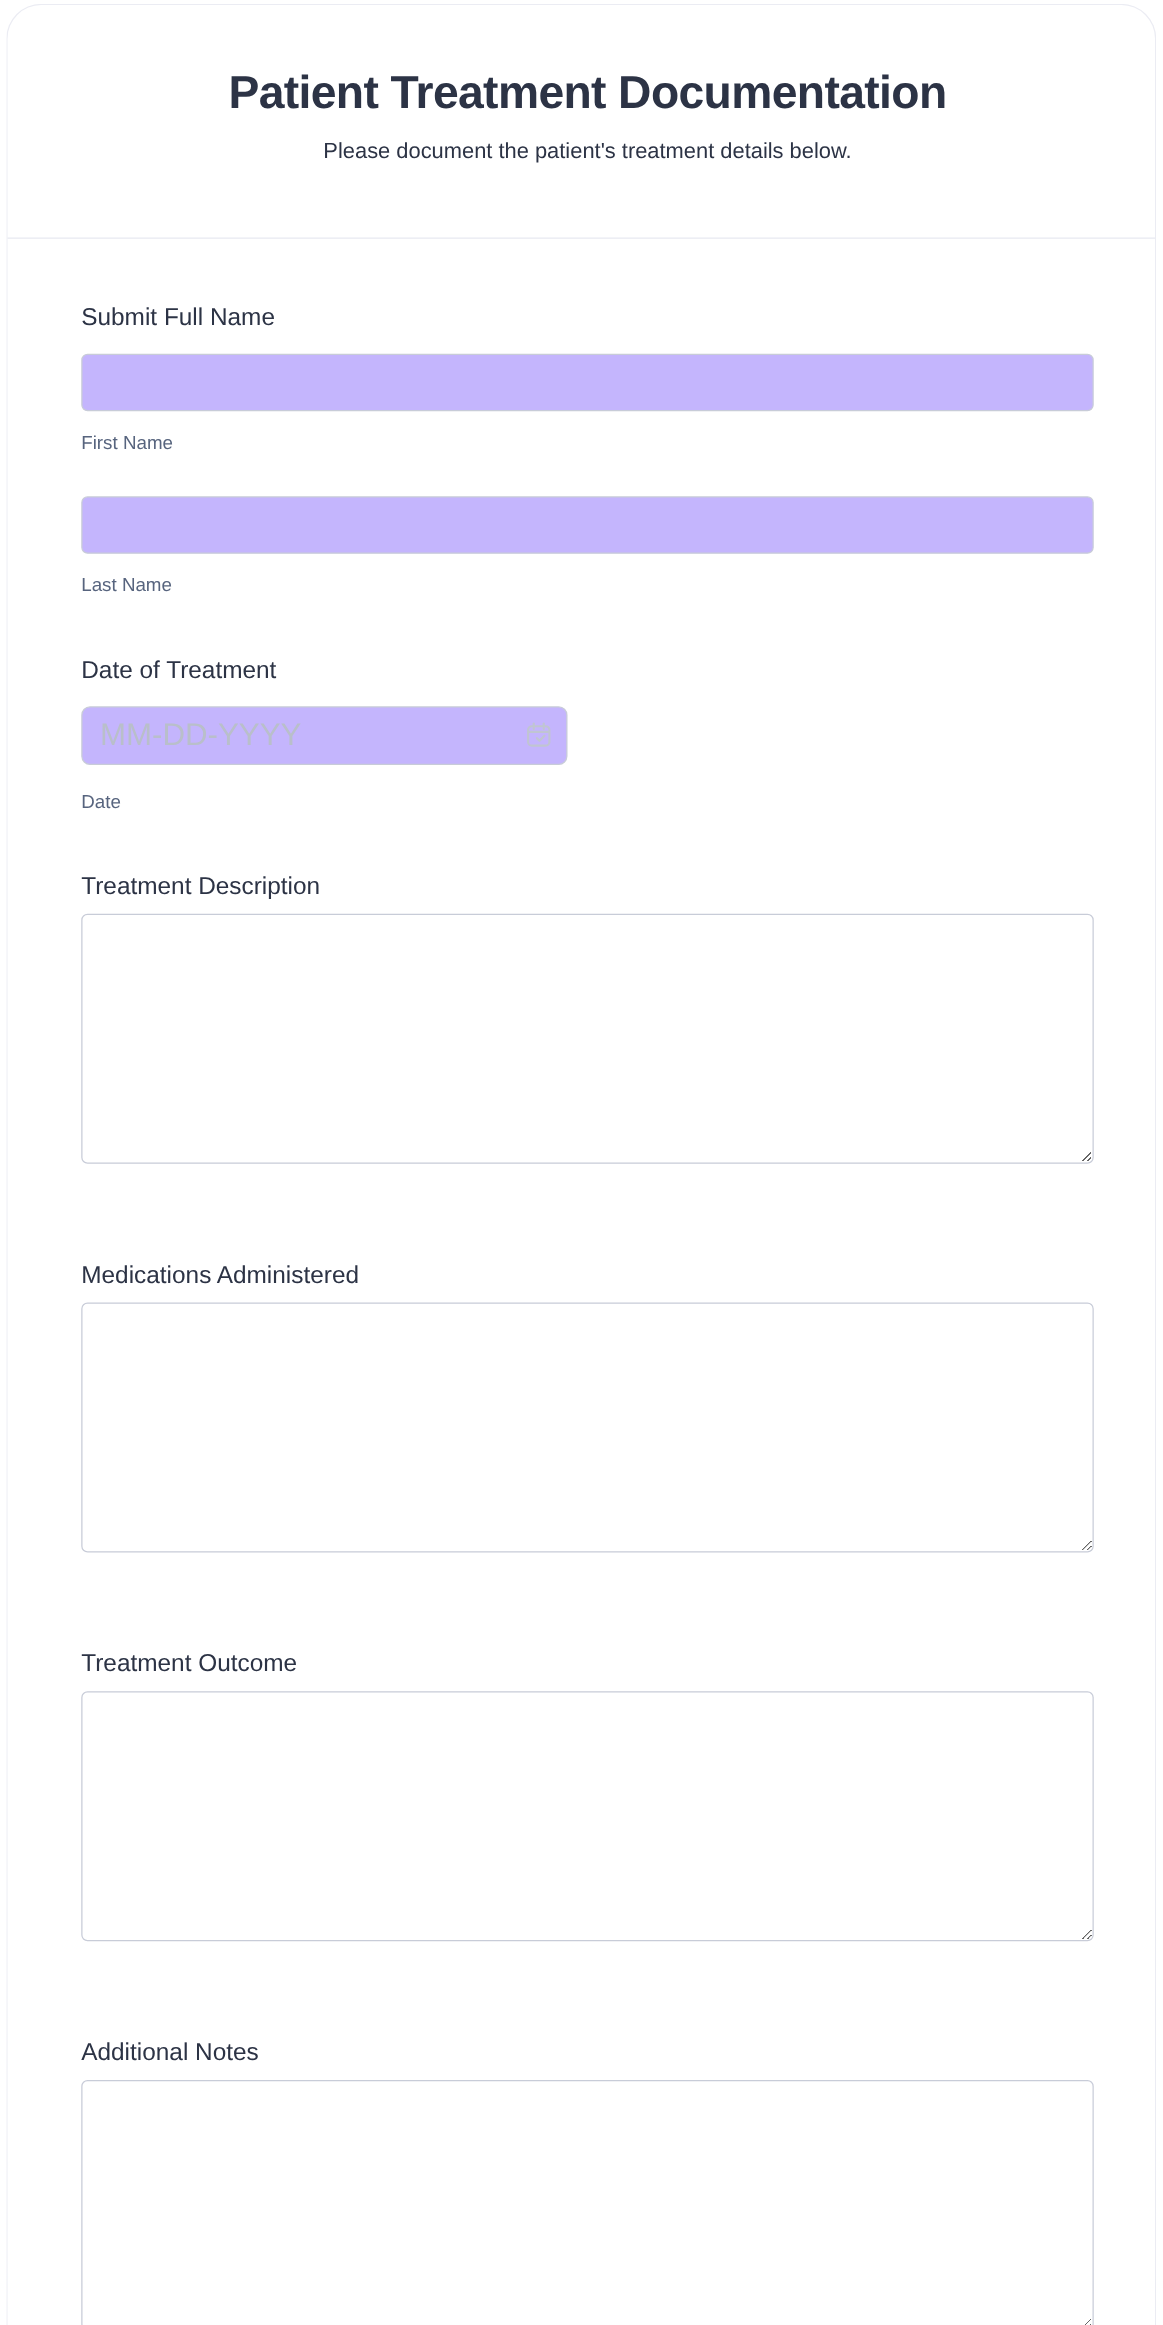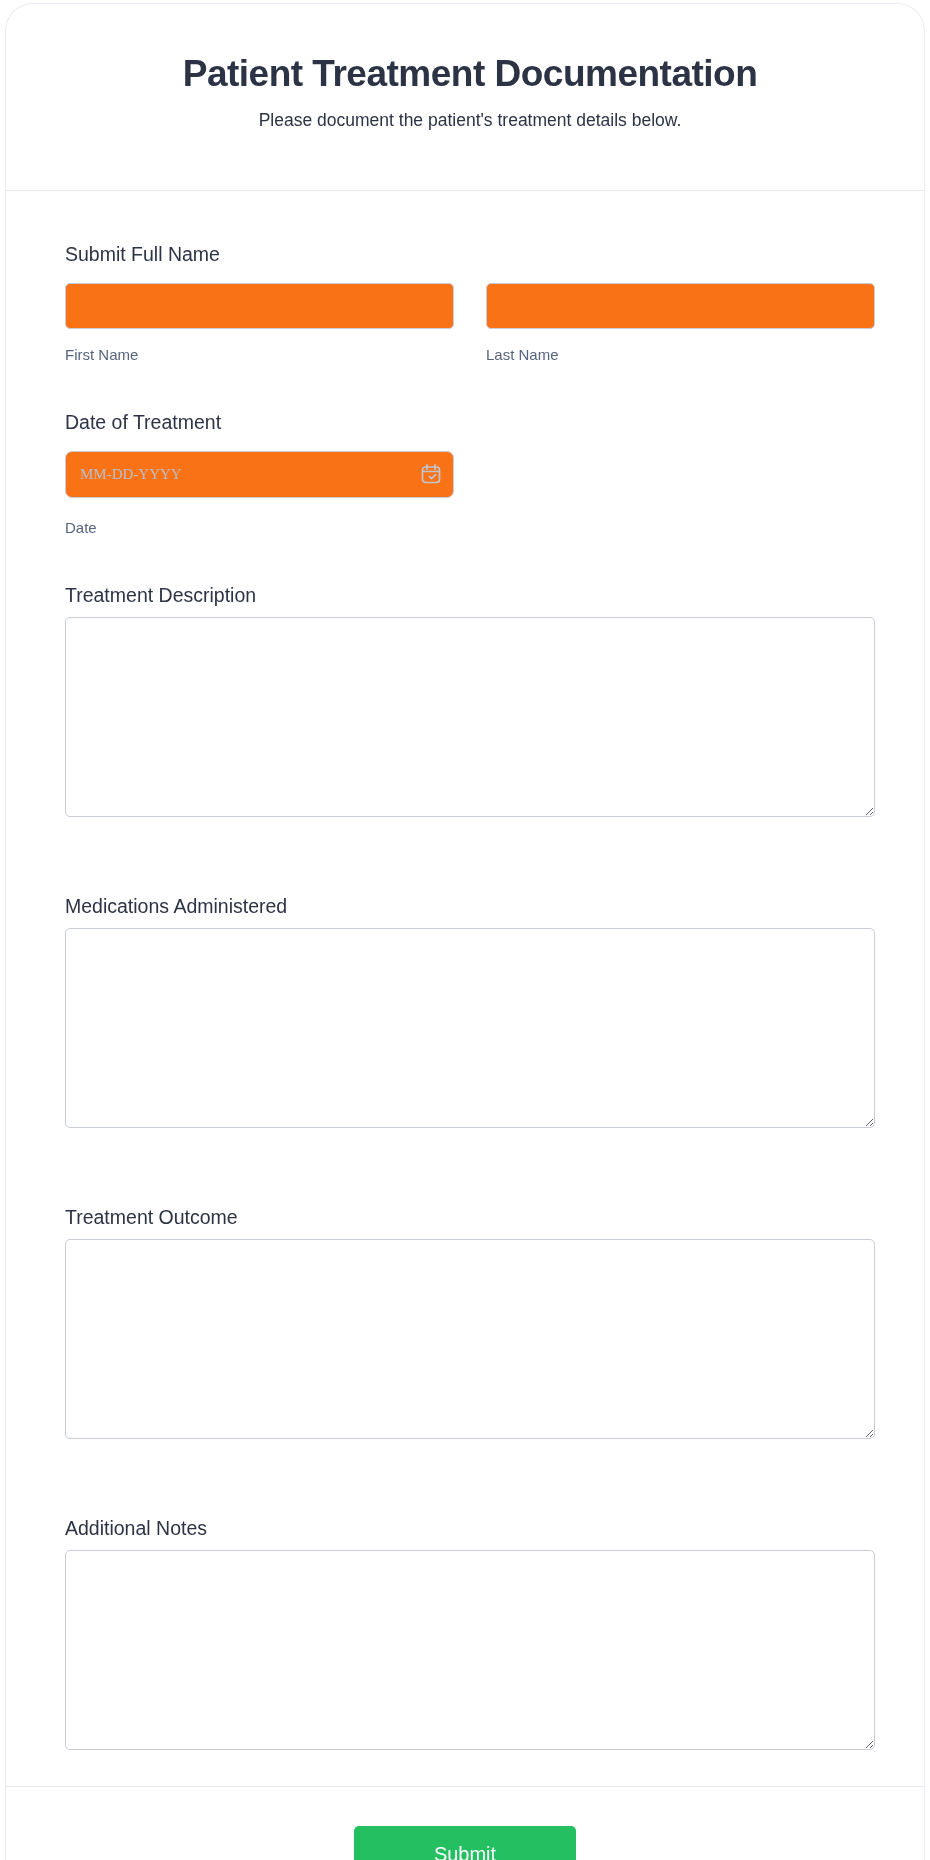--- a/index.html
+++ b/index.html
@@ -54,32 +54,33 @@
     display: block;
     font-size: 19.5px;
     font-weight: 500;
     color: var(--label-text, #2c3345);
     line-height: 26px;
   }
   .name-row {
     display: flex;
     gap: 32px;
     margin-top: 16px;
+    flex-direction: column;
   }
   .name-col { flex: 1 1 0; }
   .text-input {
     display: block;
     width: 100%;
     height: 46px;
     border: 1px solid var(--input-border, #c8ccd8);
     border-radius: 5px;
-    background: #f97316;
+    background: #c4b5fd;
     padding: 0 14px;
-    font-family: Liberation Serif, serif;
-    font-size: 15px;
+    font-family: Liberation Sans, sans-serif;
+    font-size: 25px;
     color: #2c3345;
     outline: none;
   }
   .sublabel {
     margin-top: 16px;
     font-size: 15px;
     color: var(--sublabel-text, #57647e);
     line-height: 20px;
   }
   .date-wrap {

